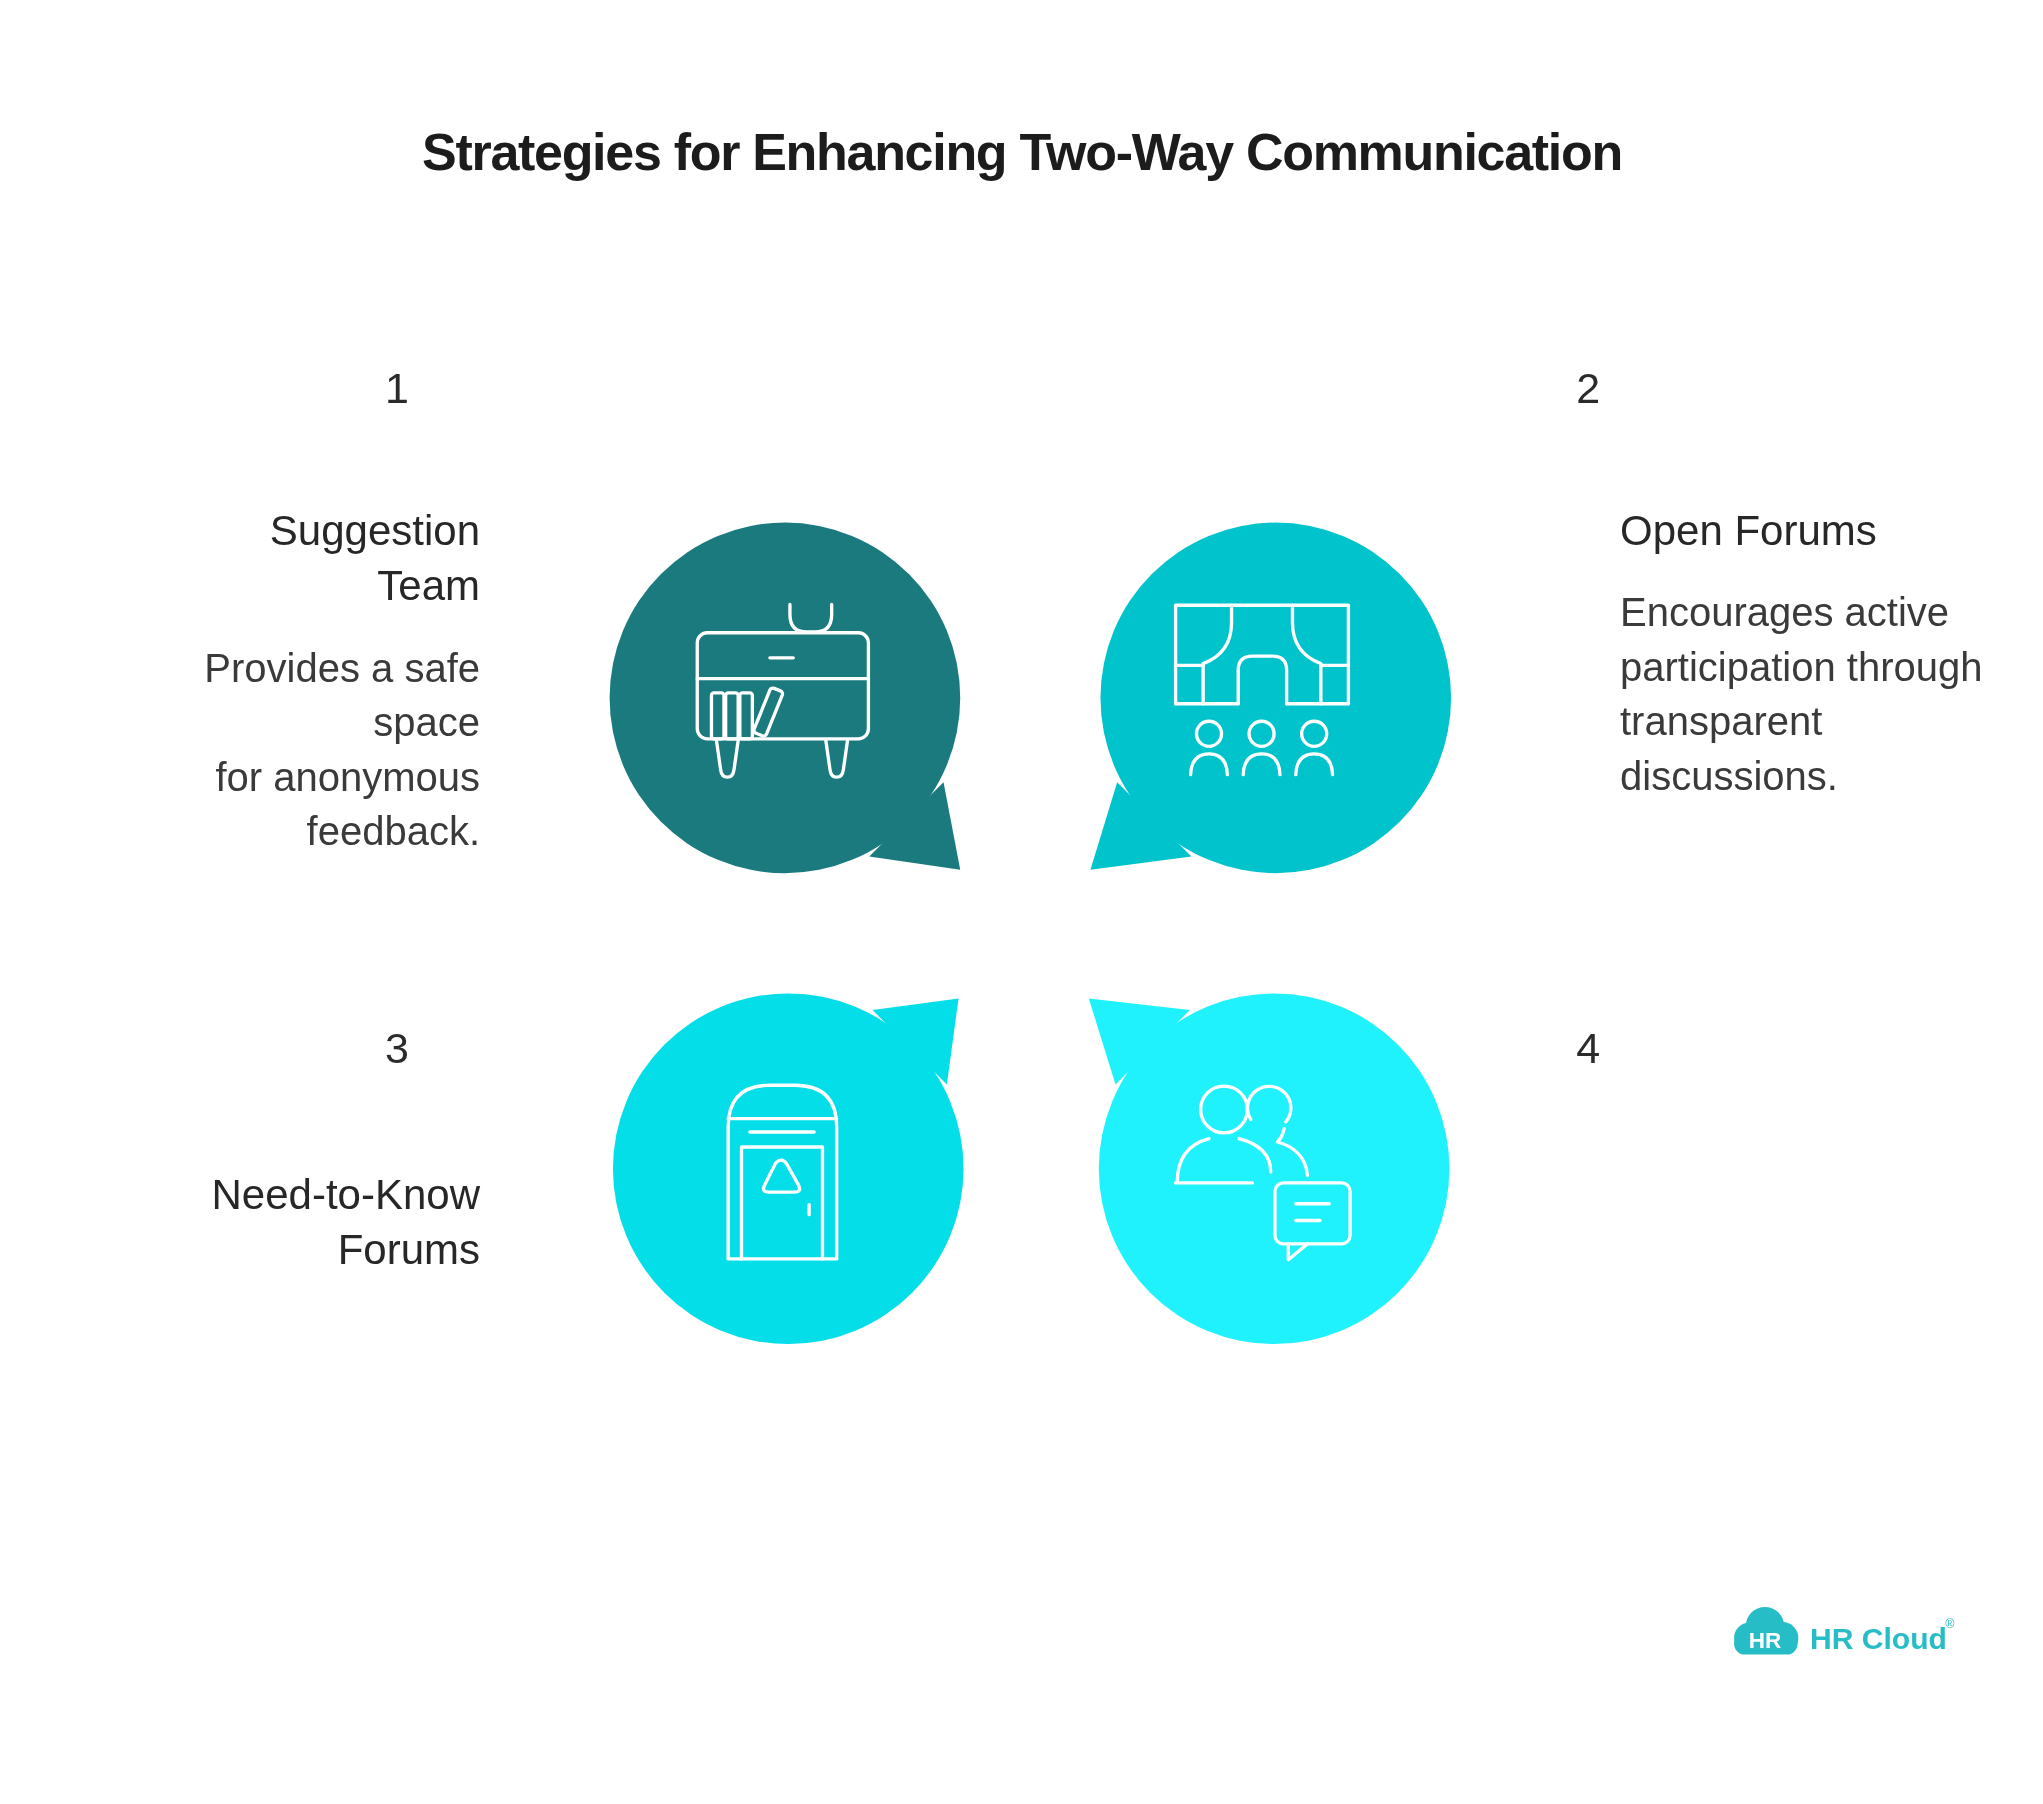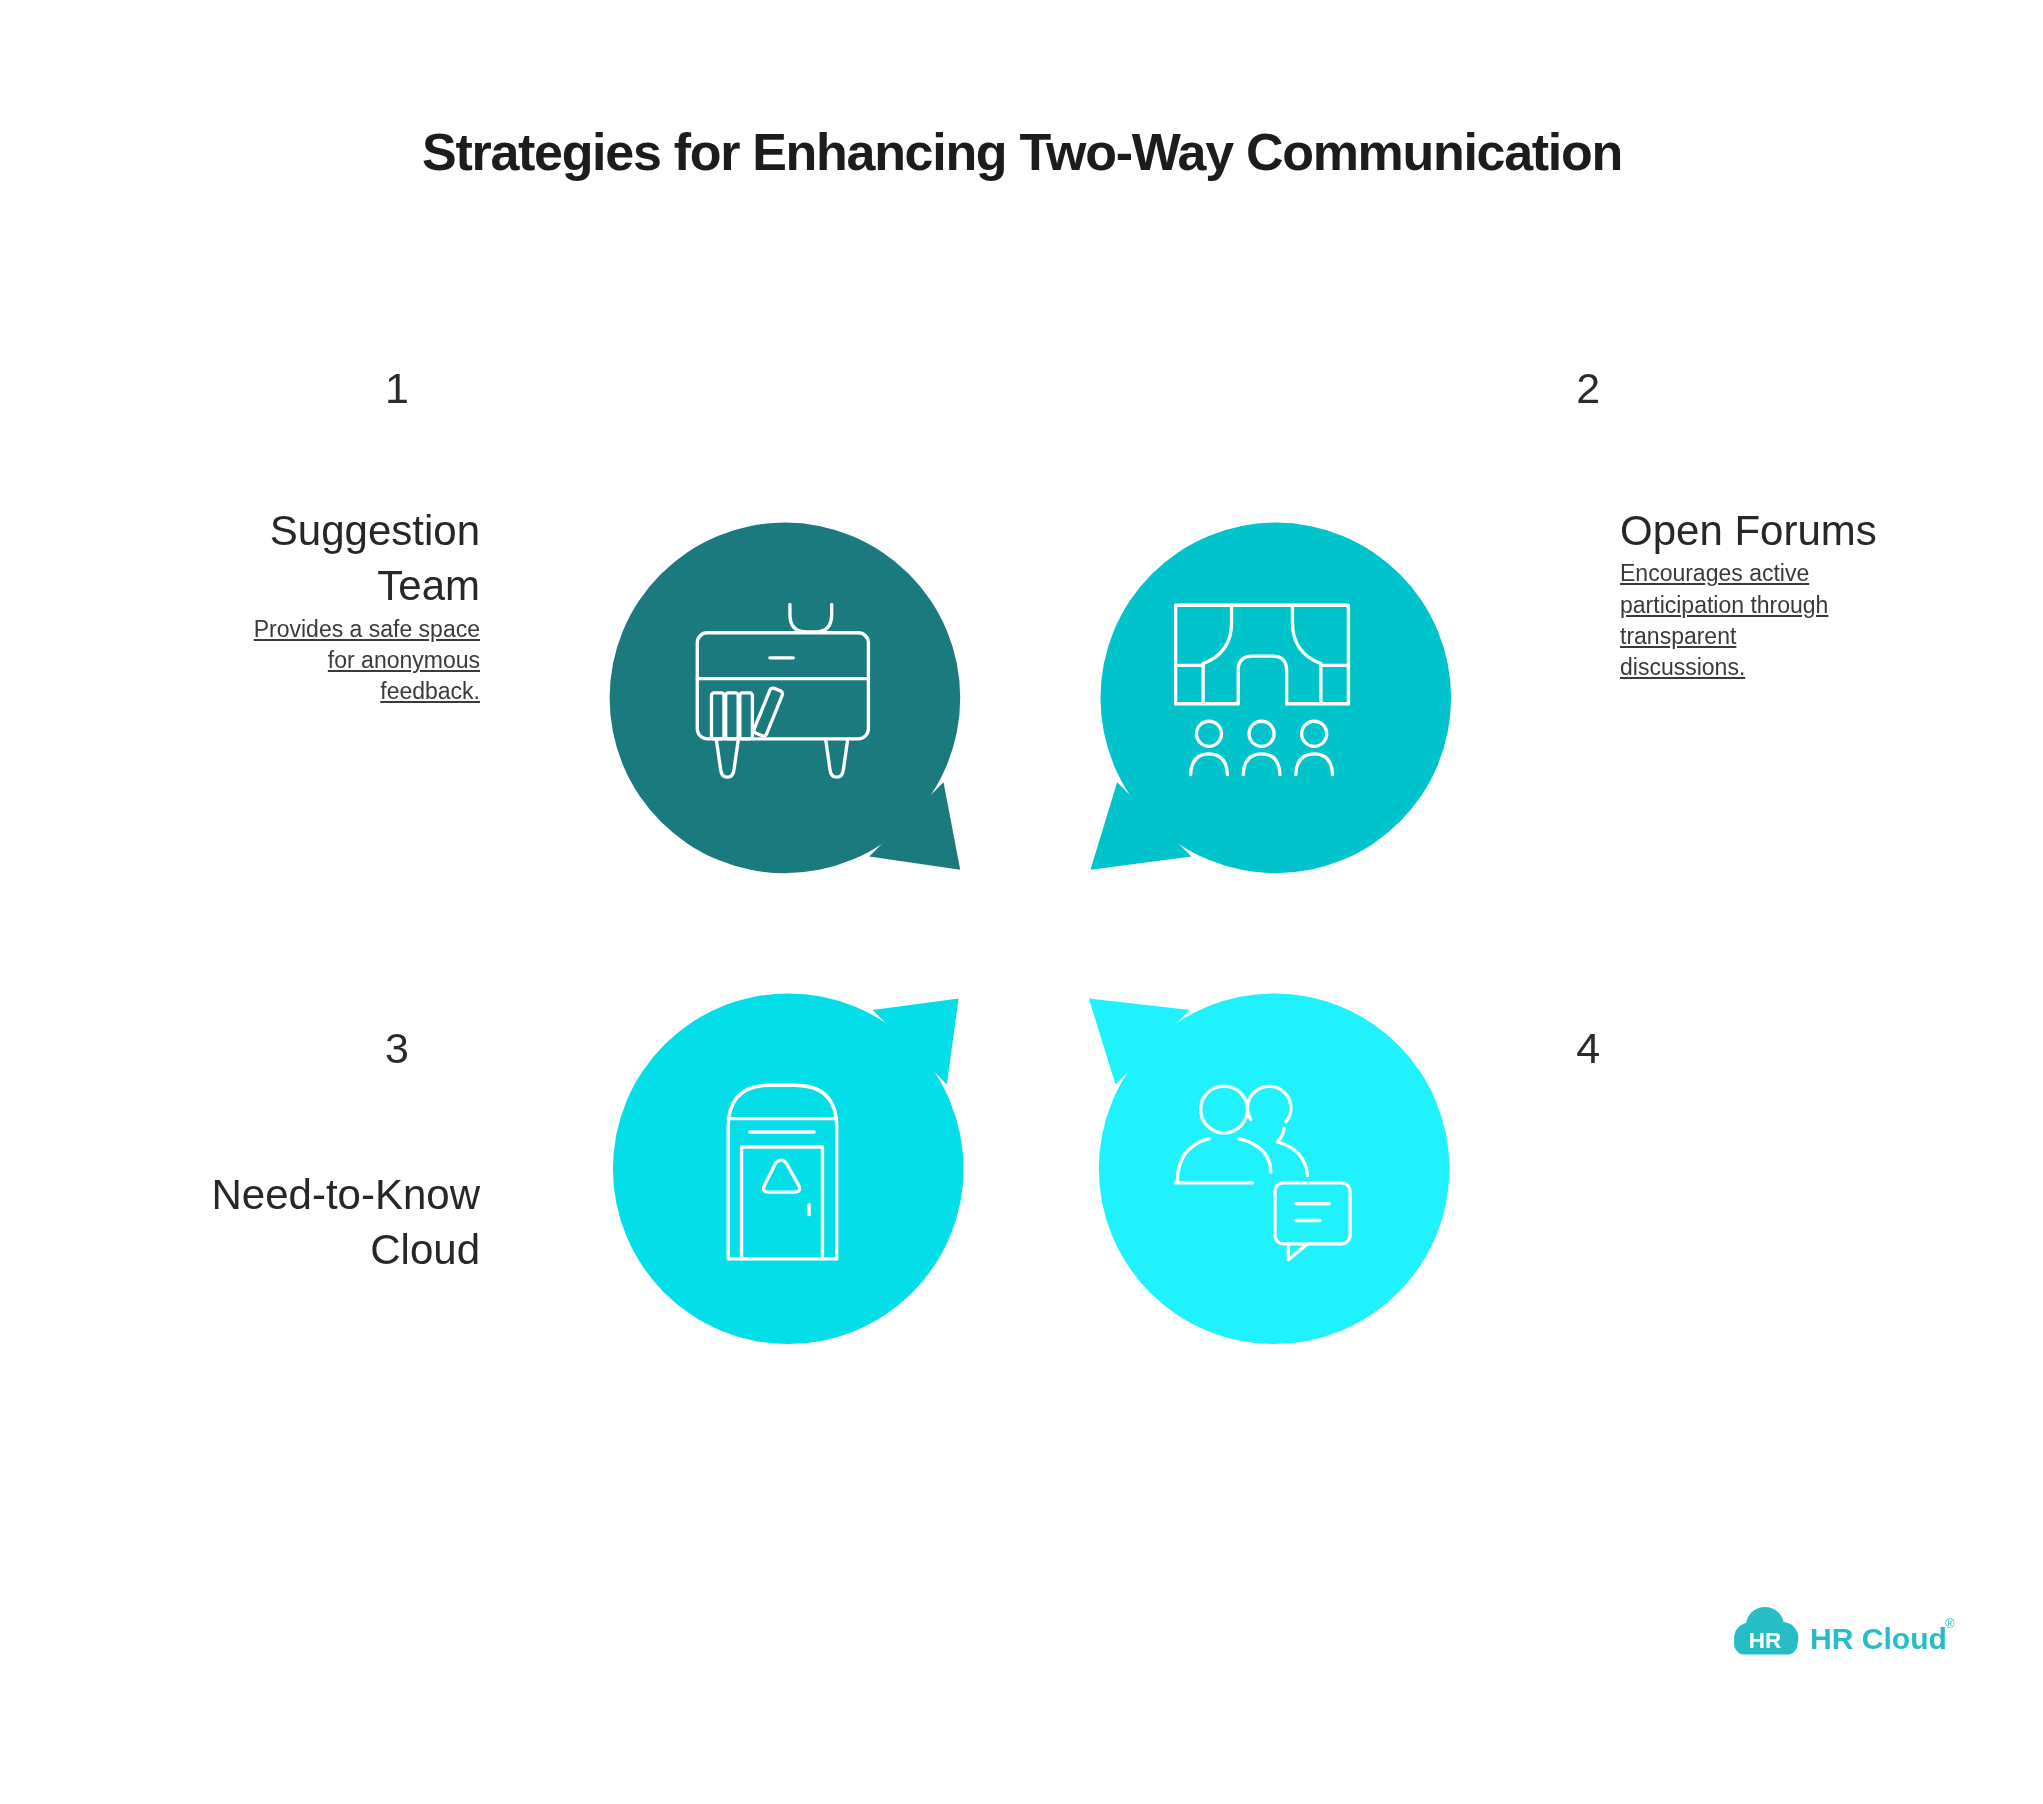--- a/index.html
+++ b/index.html
@@ -19,21 +19,21 @@
   .qnum.left span{display:inline-block;margin-right:71px;}
   .qnum.right{left:1568px;width:401px;text-align:left;}
   .qnum.right span{display:inline-block;margin-left:8.3px;}
   .qtext{position:absolute;}
   .qtext.left{left:100px;width:380px;text-align:right;}
   .qtext.right{left:1620px;width:401px;text-align:left;}
   .qheading{
     font-size:42px;line-height:1.32;color:#272727;white-space:pre-line;
   }
   .qbody{
-    font-size:23px;line-height:1.36;color:#3a3a3a;white-space:pre-line;text-decoration:underline;
+    margin-top:27px;font-size:40px;line-height:1.36;color:#3a3a3a;white-space:pre-line;
   }
   .row1.qnum{top:367px;}
   .row1.qtext{top:503px;}
   .row2.qnum{top:1027px;}
   .row2.qtext{top:1167px;}
   .icon-stroke{fill:none;stroke:#ffffff;stroke-width:4;stroke-linecap:round;stroke-linejoin:round;}
   .logo-brand{font-weight:700;}
 </style>
 </head>
 <body>
@@ -147,21 +147,21 @@
 participation through
 transparent
 discussions.</div>
   </div>
 
   <div class="qnum left row2">
     <span>3</span>
   </div>
   <div class="qtext left row2">
     <div class="qheading">Need-to-Know
-Cloud</div>
+Forums</div>
   </div>
 
   <div class="qnum right row2">
     <span>4</span>
   </div>
 
 </div>
 
 
 </body></html>

